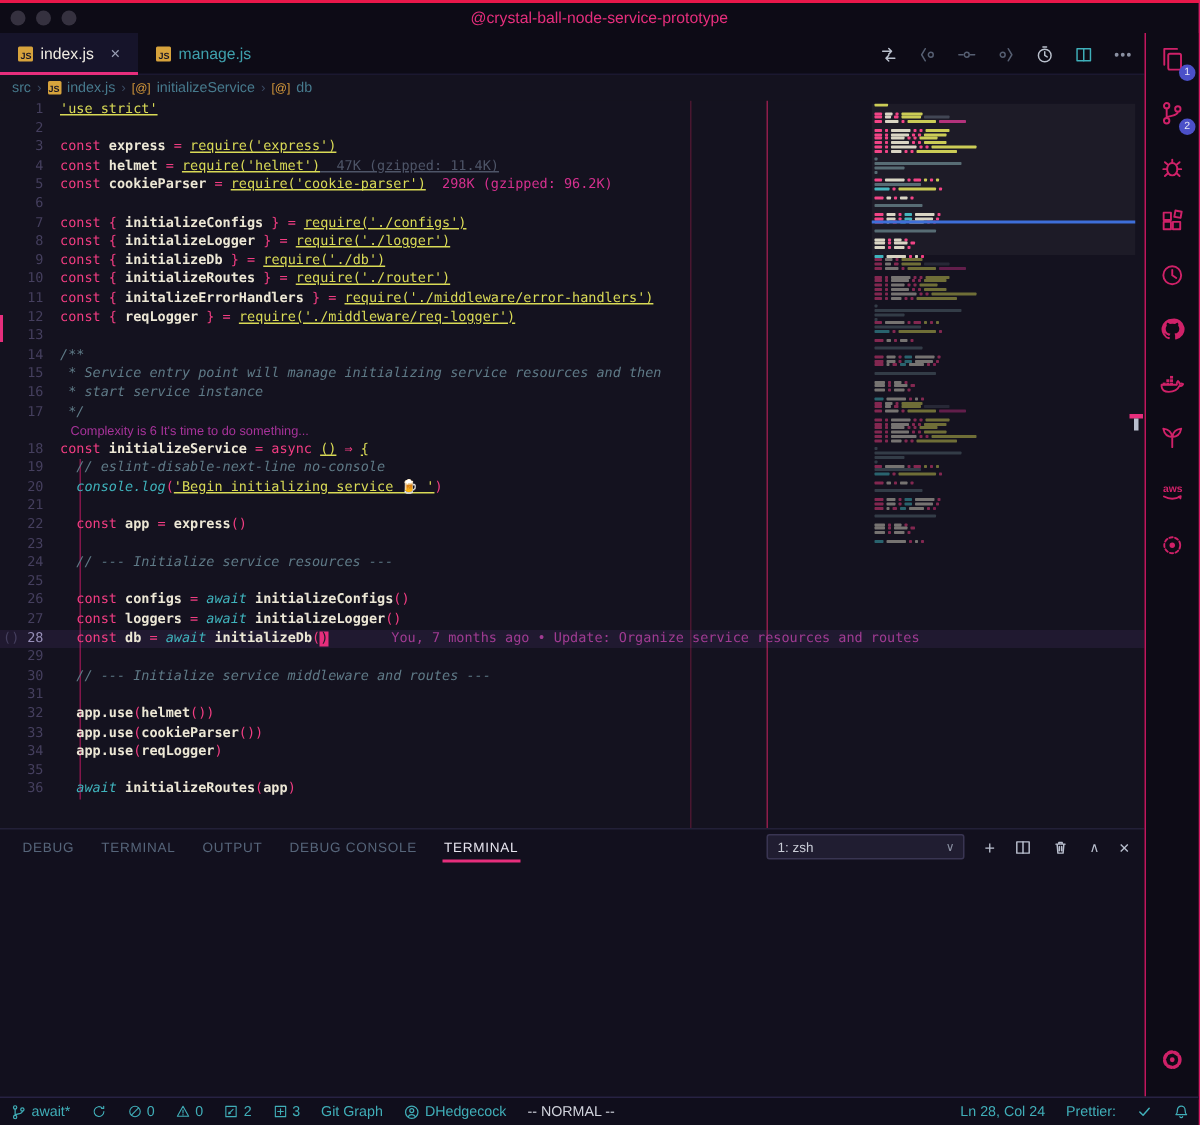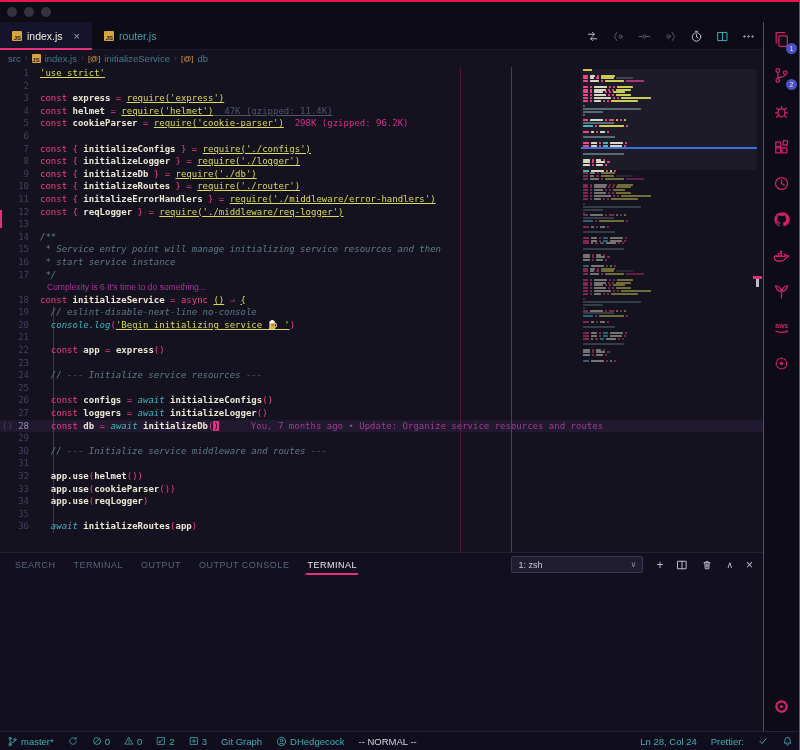--- a/index.html
+++ b/index.html
@@ -45,21 +45,21 @@
   .o{color:#f23d82;}
   .y{color:#d9da56;text-decoration:underline;}
   .p{color:#f23d82;}
   .t{color:#3fb3bc;font-style:italic;}
   .c{color:#5f7a87;font-style:italic;}
   .dim{color:#4e5568;text-decoration:underline;}
   .warn{color:#d6308f;}
   .cur{background:#e62e7c;color:#1a1726;}
   .lensrow{height:12.6px;padding-left:47px;color:#a8339b;font-size:8.5px;line-height:12.6px;
     font-family:"Liberation Sans",sans-serif;}
-  .blame{color:#a03b92;margin-left:32px;}
+  .blame{color:#a03b92;margin-left:42px;}
   #indentguide{position:absolute;width:1px;background:#83164a;z-index:1;}
   
   #minimap{position:absolute;top:2px;right:6px;width:176px;bottom:0;z-index:3;overflow:hidden;}
   .mmrow{height:2.8px;display:flex;padding-left:2px;}
   .mmrow span{height:2px;margin-right:2px;border-radius:0.5px;}
   #mmviewport{position:absolute;left:0;top:0;width:100%;height:101px;background:rgba(255,255,255,0.04);}
   #mmcursor{position:absolute;left:0;width:100%;height:2px;background:#3e6fd9;top:78px;}
   #overviewT{position:absolute;z-index:4;}
   
   #panel{position:absolute;left:0;top:530px;width:763px;height:201px;background:#12101e;border-top:1px solid #232038;}
@@ -87,33 +87,34 @@
   svg{stroke-linecap:round;stroke-linejoin:round;}
 </style>
 </head>
 <body>
 
 <div id="window">
   <div id="titlebar">
     <div class="tlight"></div>
     <div class="tlight"></div>
     <div class="tlight"></div>
+    <div id="title">@crystal-ball-node-service-prototype</div>
   </div>
 
   <div id="main">
     <div id="editorcol">
       <div id="tabbar">
           <div class="tab active">
             <span class="jsicon">JS</span>
             <span>index.js</span>
             <span class="tabclose">×</span>
           </div>
           <div class="tab">
             <span class="jsicon">JS</span>
-            <span>router.js</span>
+            <span>manage.js</span>
           </div>
         </div>
       <div id="editoractions">
           <span class="ea" style="color: rgb(185, 192, 204);">
             <svg width="13" height="13" viewBox="0 0 16 16" fill="none" stroke="currentColor" stroke-width="1.2">
               <path d="M3 5.2h7M8 2.9 10.3 5.2 8 7.5M13 10.8H6M8 8.5 5.7 10.8 8 13.1"></path>
             </svg>
           </span>
           <span class="ea" style="color: rgb(86, 95, 114);">
             <svg width="13" height="13" viewBox="0 0 16 16" fill="none" stroke="currentColor" stroke-width="1.2">
@@ -690,24 +691,24 @@
           <div id="mmcursor"></div>
         </div>
         <div id="overviewT" style="right:1px;top:209px;width:9px;height:11px;">
           <div style="width:9px;height:3px;background:#e62e7c;"></div>
           <div style="width:3px;height:8px;background:#b9bfce;margin-left:3px;"></div>
         </div>
       </div>
 
       <div id="panel">
         <div id="paneltabs">
-            <span class="ptab">SEARCH</span>
+            <span class="ptab">DEBUG</span>
             <span class="ptab">TERMINAL</span>
             <span class="ptab">OUTPUT</span>
-            <span class="ptab">OUTPUT CONSOLE</span>
+            <span class="ptab">DEBUG CONSOLE</span>
             <span class="ptab active">TERMINAL</span>
           </div>
 
       </div>
       <div id="panelright">
         <div id="shellselect">
           <span>1: zsh</span>
           <span style="color:#8a90a2;font-size:8px;">∨</span>
         </div>
         <span class="picon">+</span>
@@ -789,21 +790,21 @@
       <div id="sbleft" style="display:flex;height:100%;">
         <div class="sitem">
           <span style="display: flex;">
             <svg width="11" height="11" viewBox="0 0 16 16" fill="none" stroke="currentColor" stroke-width="1.2">
               <circle cx="4.5" cy="3.3" r="1.6"></circle>
               <circle cx="4.5" cy="12.7" r="1.6"></circle>
               <circle cx="11.5" cy="5.3" r="1.6"></circle>
               <path d="M4.5 5v6M11.5 7c0 2.8-4.5 2.2-7 3.6"></path>
             </svg>
           </span>
-          <span>master*</span>
+          <span>await*</span>
         </div>
         <div class="sitem">
           <span style="display: flex;">
             <svg width="10" height="10" viewBox="0 0 16 16" fill="none" stroke="currentColor" stroke-width="1.2">
               <path d="M13.2 8A5.2 5.2 0 1 1 11.6 4.3M13 2.4v2.4h-2.4"></path>
             </svg>
           </span>
         </div>
         <div class="sitem">
           <span style="display: flex;">

